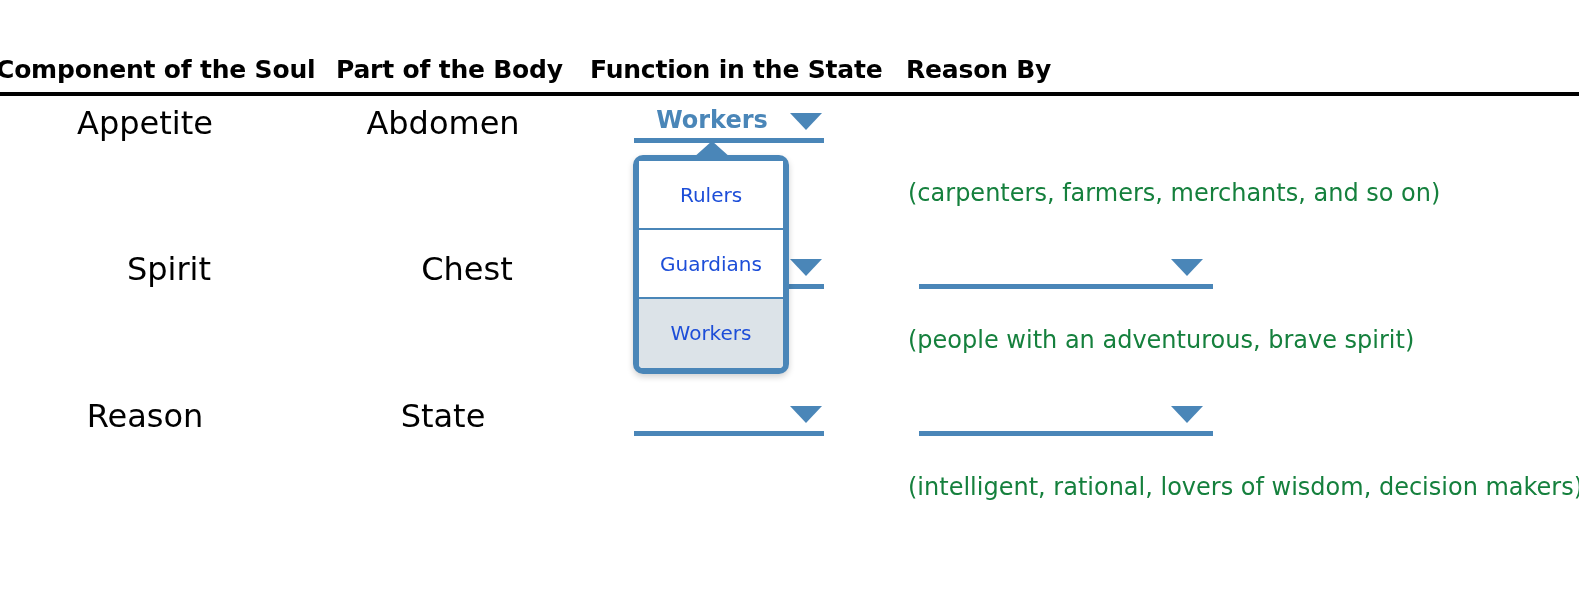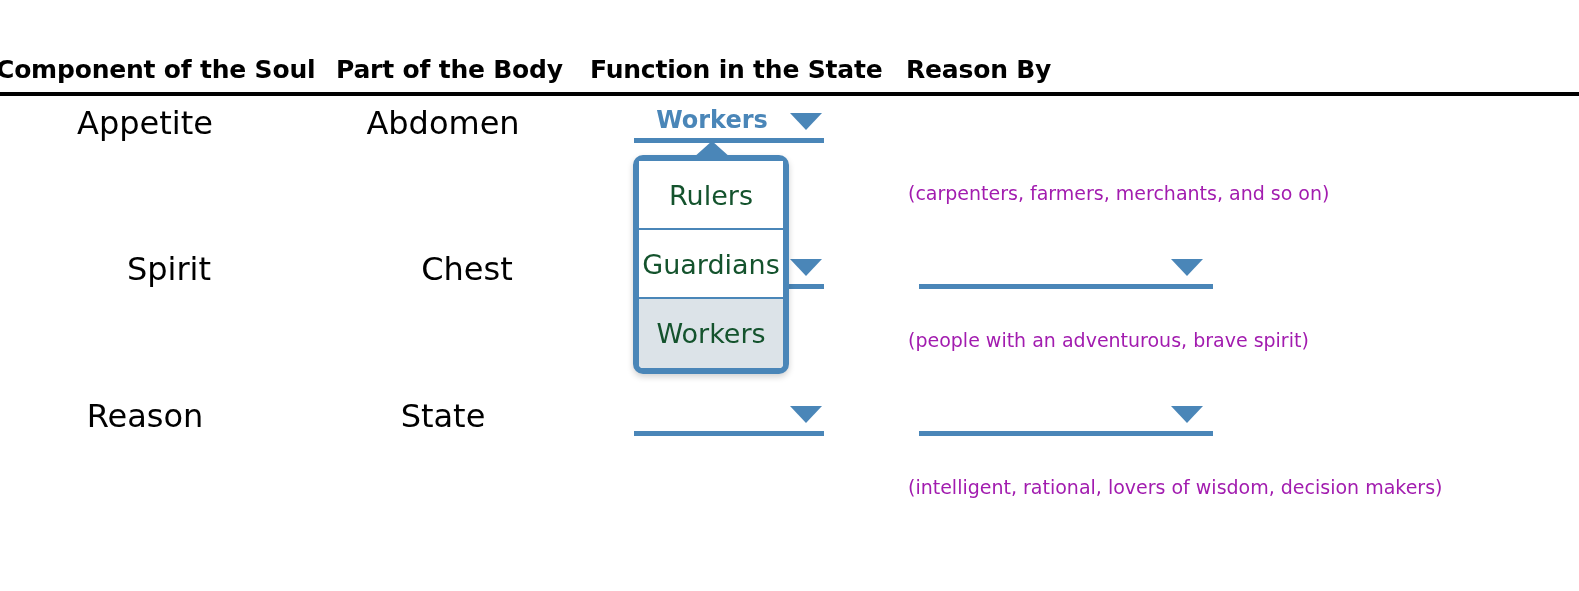--- a/index.html
+++ b/index.html
@@ -67,24 +67,24 @@
   .cell-text.body   { width: 250px; text-align: center; left: 318px; }
 
   .r1 { top: 108px; }
   .r2 { top: 254px; margin-left: 24px; }
   .r3 { top: 401px; }
 
   
   .paren {
     position: absolute;
     left: 908px;
-    font-size: 19px;
+    font-size: 24px;
     line-height: 30px;
     white-space: nowrap;
-    color: #a21caf;
+    color: #15803d;
   }
   .paren.p1 { top: 178px; }
   .paren.p2 { top: 325px; }
   .paren.p3 { top: 472px; }
 
   
   .dropdown {
     position: absolute;
     height: 38px;
   }
@@ -153,22 +153,22 @@
     height: 0;
     border-left: 19px solid transparent;
     border-right: 19px solid transparent;
     border-bottom: 17px solid #4a86b8;
     z-index: 21;
   }
   .dd-option {
     height: 69px;
     line-height: 69px;
     text-align: center;
-    font-size: 27px;
-    color: #14532d;
+    font-size: 20px;
+    color: #1d4ed8;
     background: #ffffff;
     border-bottom: 2px solid #4a86b8;
     box-sizing: border-box;
     white-space: nowrap;
   }
   .dd-option:last-child {
     border-bottom: none;
     border-bottom-left-radius: 4px;
     border-bottom-right-radius: 4px;
   }

